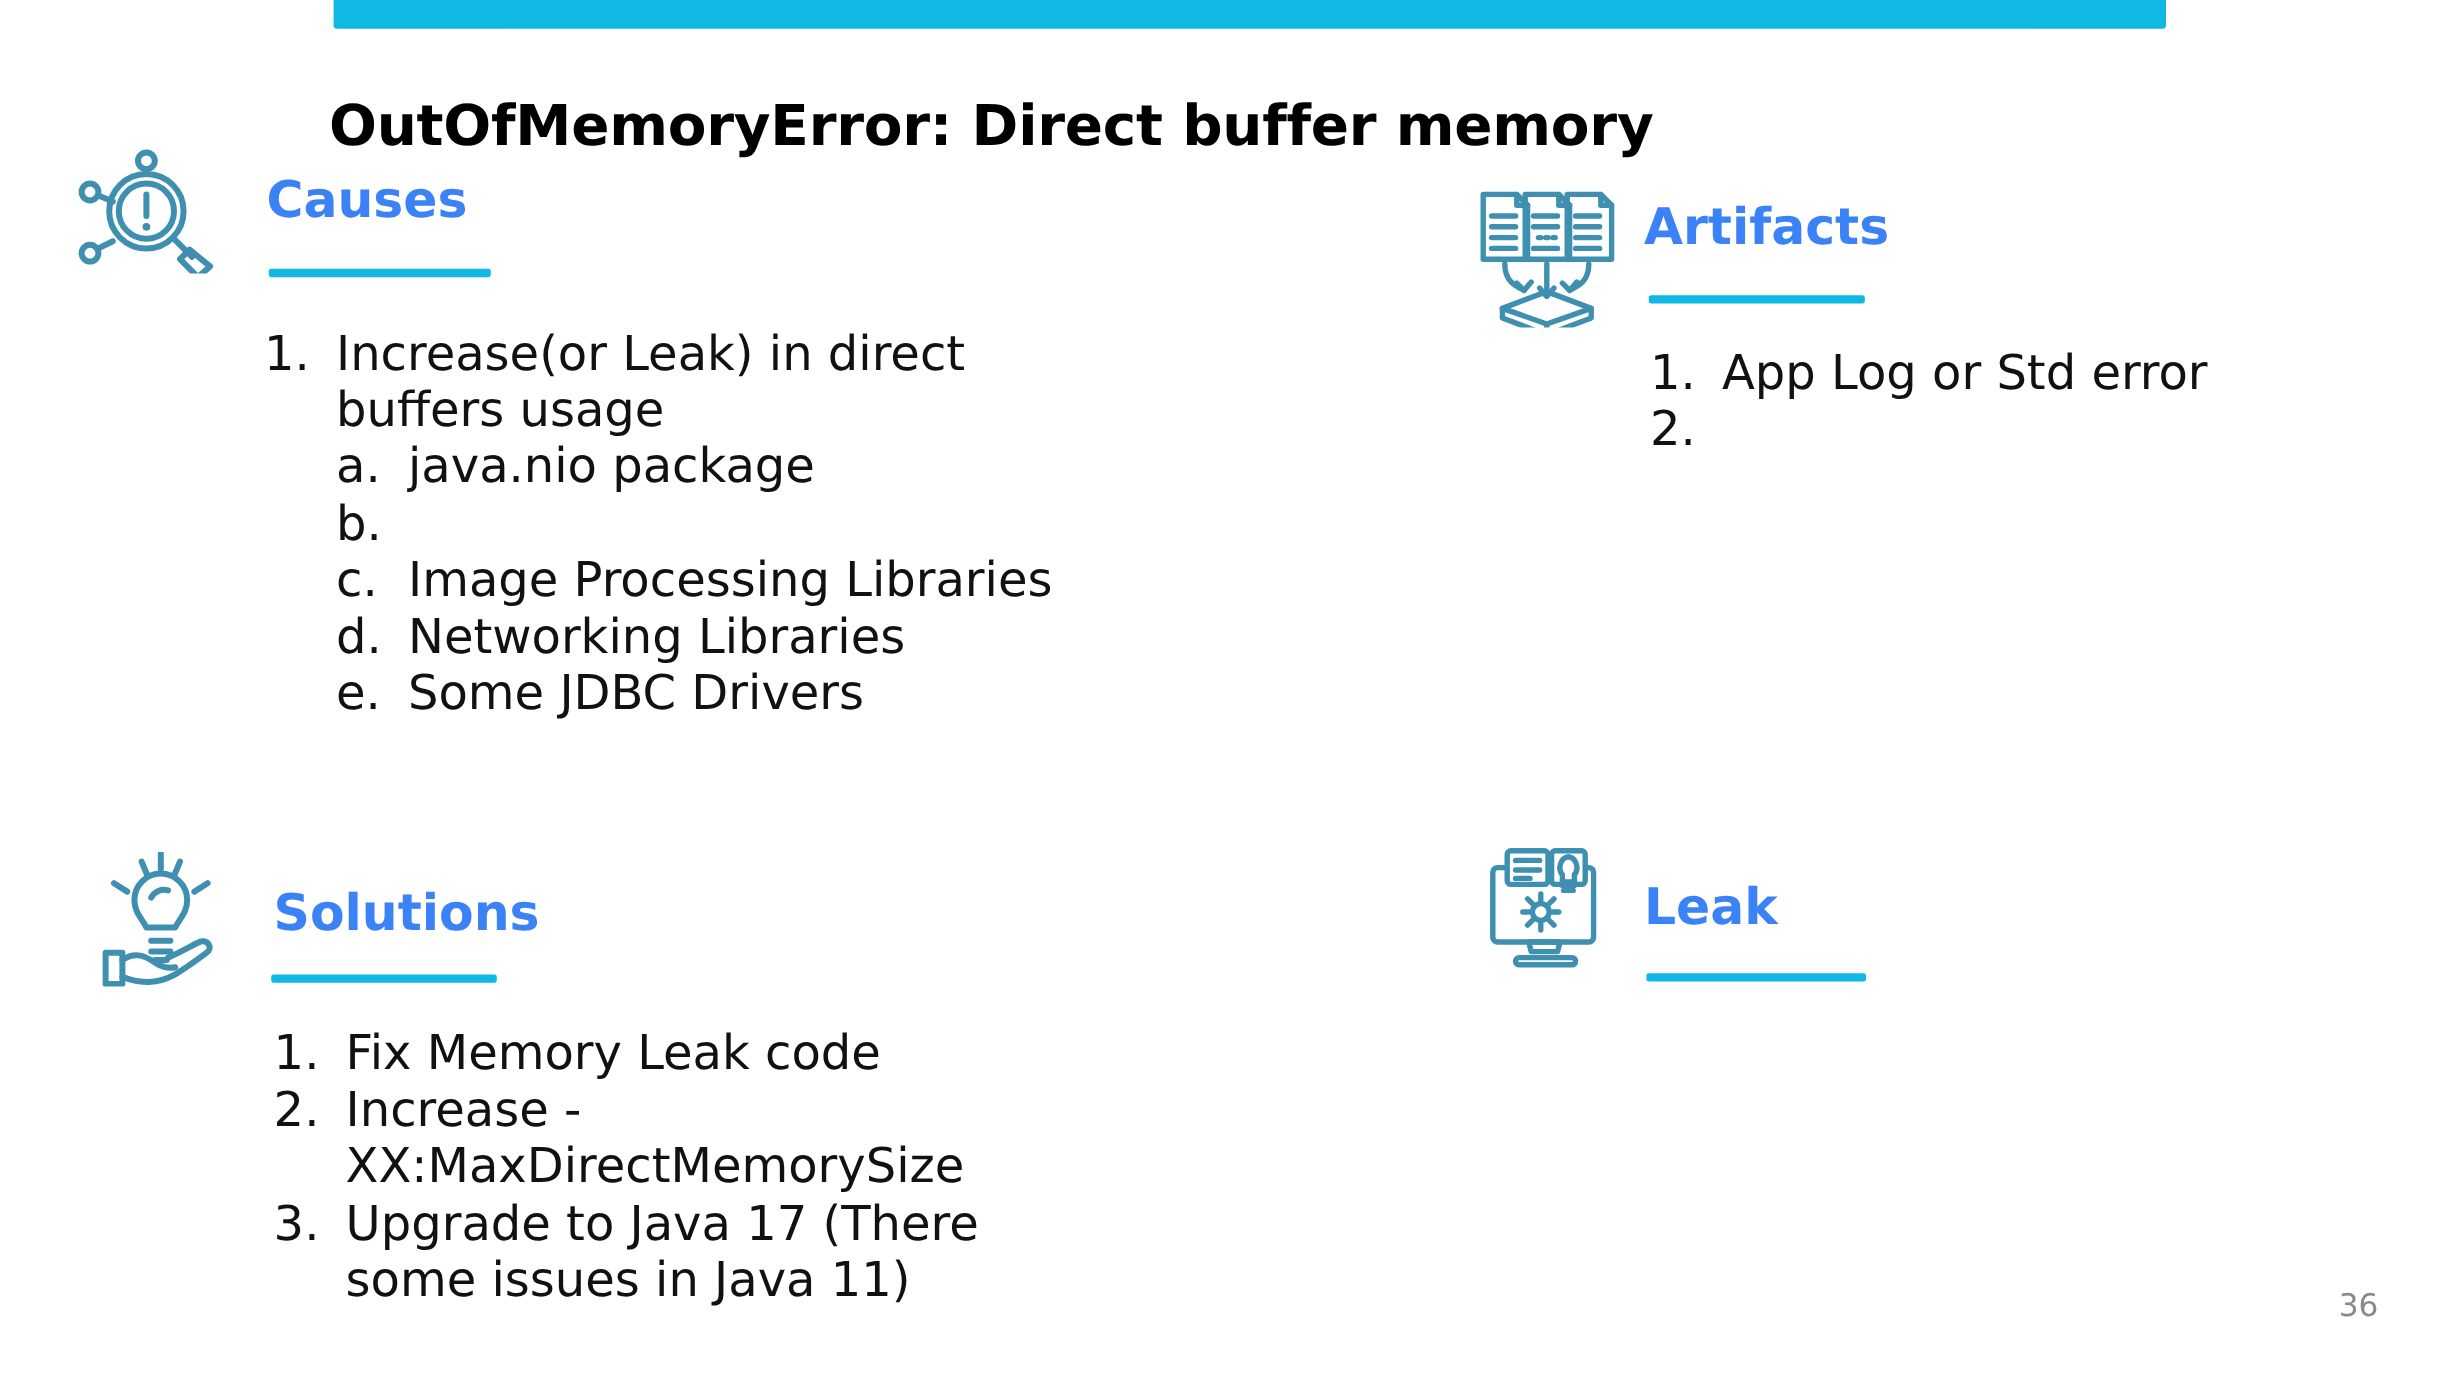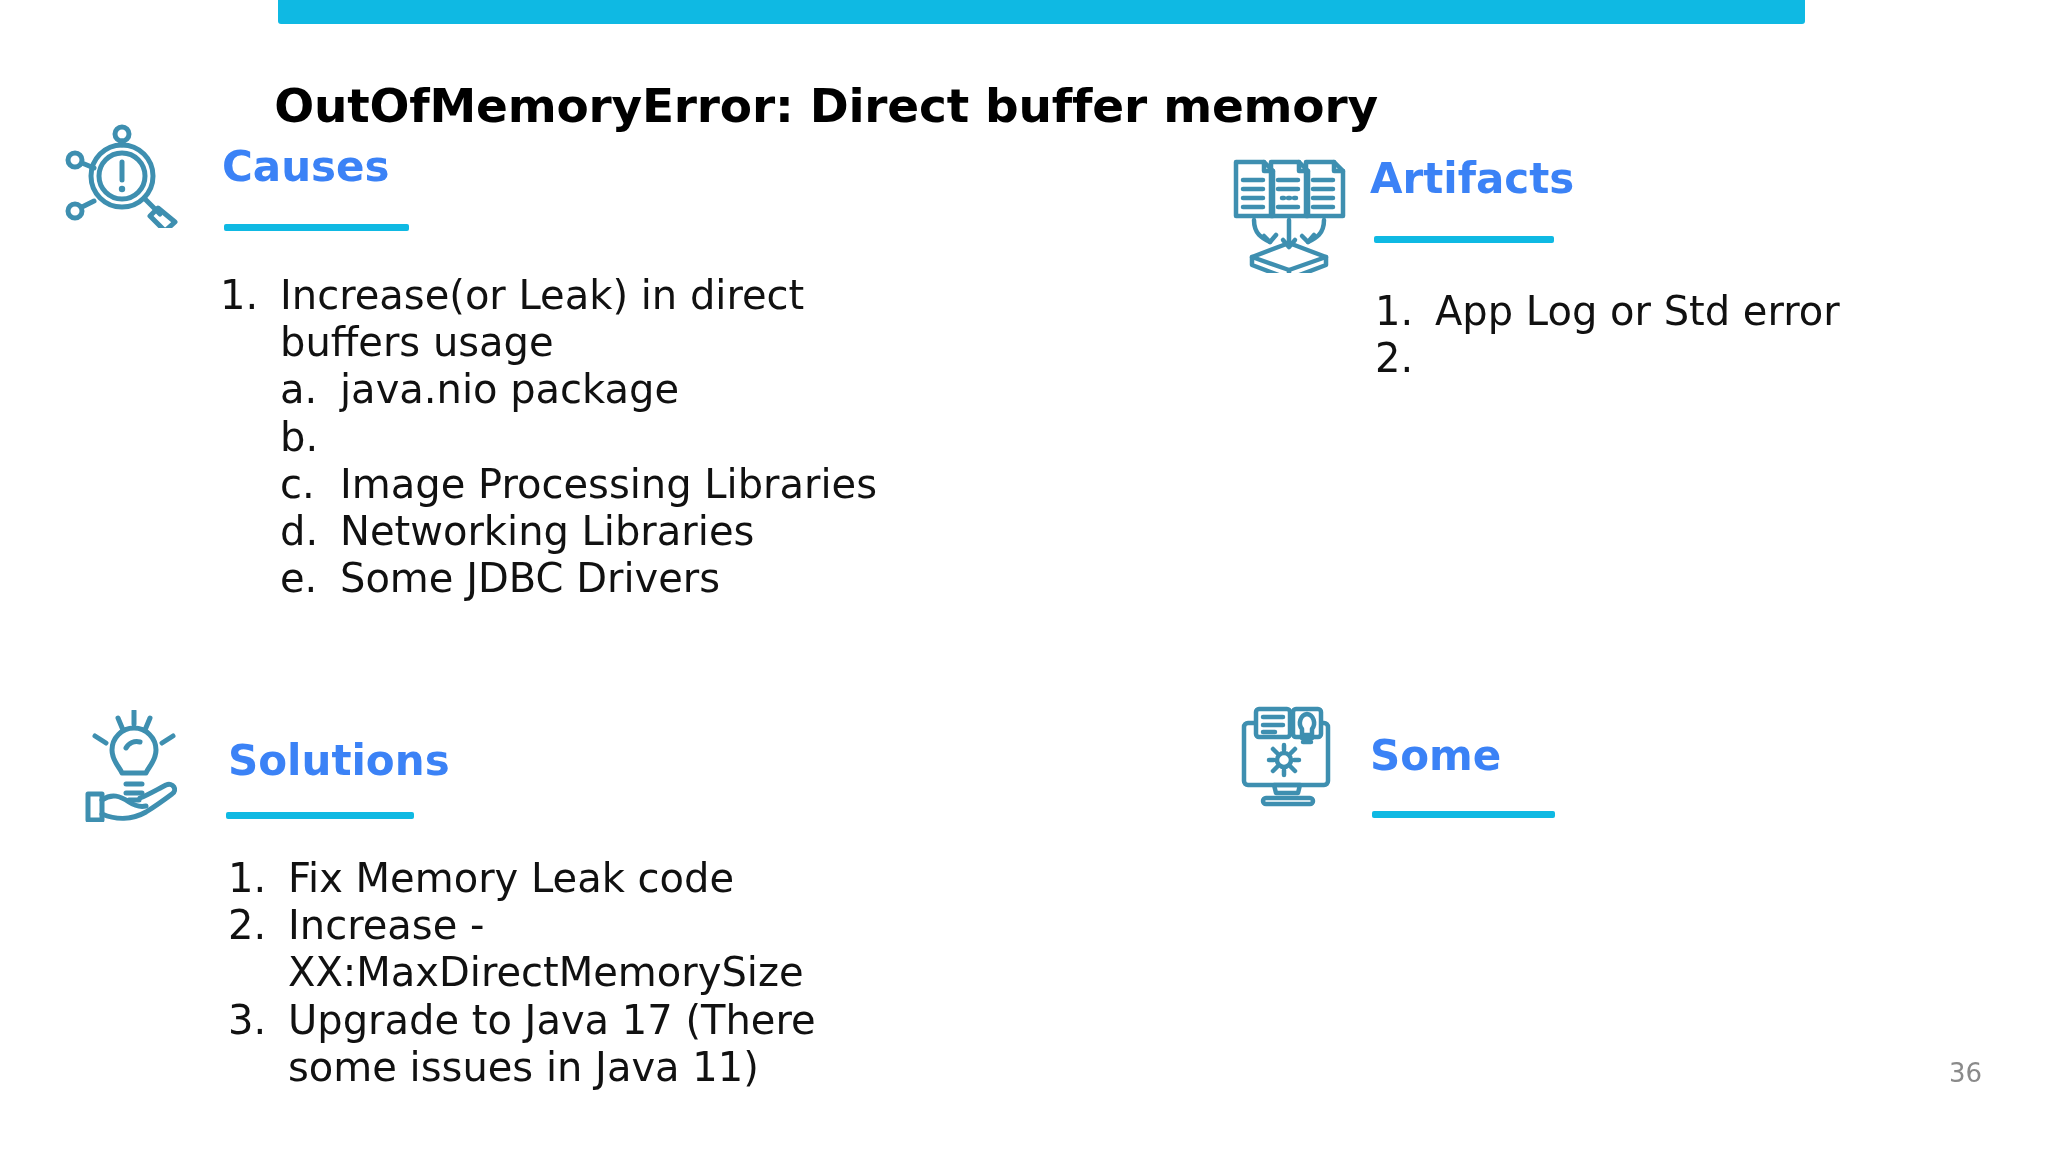--- a/index.html
+++ b/index.html
@@ -85,21 +85,21 @@
 
   
   .icon {
     position: absolute;
   }
 
   
   .page-num {
     position: absolute;
     right: 66px;
-    bottom: 64px;
+    bottom: 48px;
     font-size: 26px;
     color: #8a8a8a;
   }
 </style>
 </head>
 <body>
 
 <div class="top-bar"></div>
 
 <div class="slide-title">OutOfMemoryError: Direct buffer memory</div>
@@ -180,21 +180,21 @@
   <div class="li">
     <span class="li-marker">2.</span>
     <span class="li-text">Increase -XX:MaxDirectMemorySize</span>
   </div>
   <div class="li">
     <span class="li-marker">3.</span>
     <span class="li-text">Upgrade to Java 17 (There some issues in Java 11)</span>
   </div>
 </div>
 
-<div class="section" style="left:1370px; top:158px;text-align:center;">
+<div class="section" style="left:1370px; top:168px;text-align:center;">
   <div class="sec-head">Artifacts</div>
   <div class="sec-rule" style="left:4px; top:78px; width:180px;"></div>
 </div>
 
 <span class="icon" style="left:1228px; top:158px;">
   <svg width="122" height="115" viewBox="0 0 122 115" fill="none" stroke="#3E8FB0" stroke-width="4.5" stroke-linecap="round" stroke-linejoin="round">
     <path d="M8 4 h28 l9 9 v45 h-37 z"></path>
     <path d="M36 4 v9 h9"></path>
     <path d="M15 22 h20 M15 31 h20 M15 40 h20 M15 49 h20"></path>
     <path d="M43 4 h28 l9 9 v45 h-37 z"></path>
@@ -220,21 +220,21 @@
   <div class="li">
     <span class="li-marker">1.</span>
     <span class="li-text">App Log or Std error</span>
   </div>
   <div class="li">
     <span class="li-marker">2.</span>
   </div>
 </div>
 
 <div class="section" style="left:1370px; top:735px;">
-  <div class="sec-head">Some</div>
+  <div class="sec-head">Leak</div>
   <div class="sec-rule" style="left:2px; top:76px; width:183px;"></div>
 </div>
 
 <span class="icon" style="left:1240px; top:705px;">
   <svg width="100" height="105" viewBox="0 0 100 105" fill="none" stroke="#3E8FB0" stroke-width="4.5" stroke-linecap="round" stroke-linejoin="round">
     <rect x="4" y="18" width="84" height="62" rx="4"></rect>
     <path d="M36 88 h22 l2 -8 h-26 z"></path>
     <path d="M26 93 h44 a3 3 0 0 1 0 6 h-44 a3 3 0 0 1 0 -6 z"></path>
     <rect x="16" y="4" width="34" height="28" rx="3" fill="#ffffff"></rect>
     <path d="M23 12 h20 M23 20 h20 M23 27 h12"></path>

